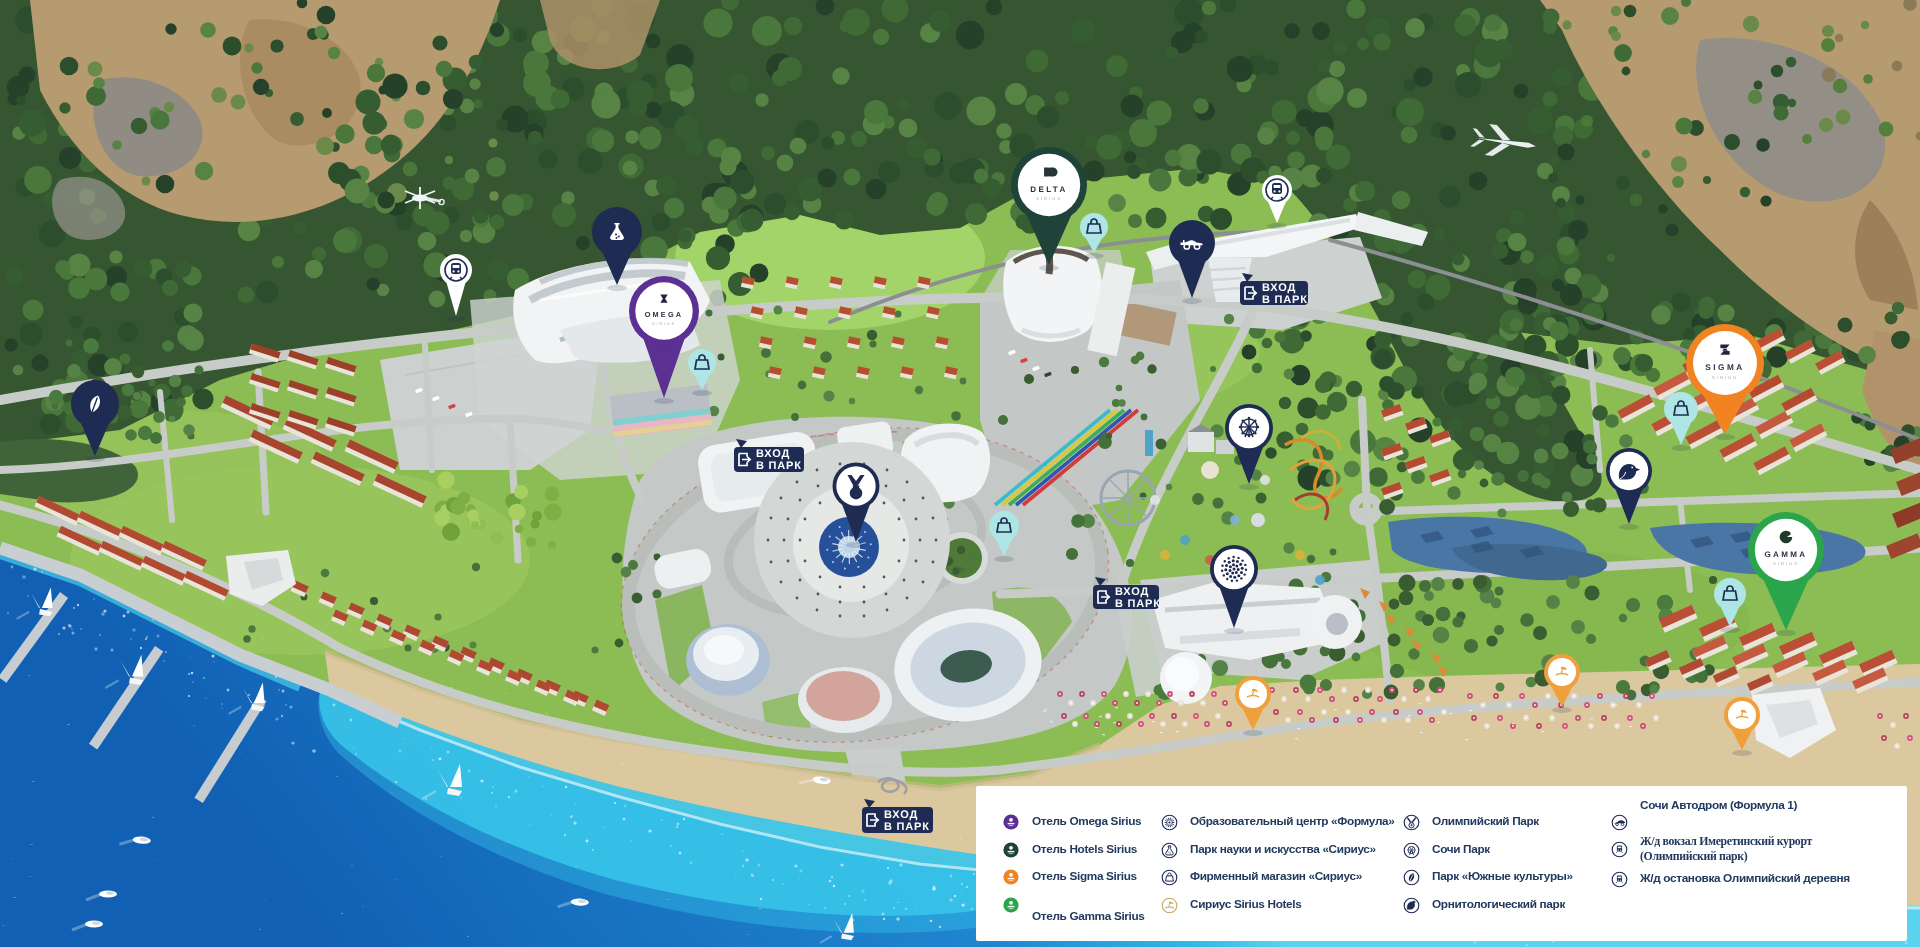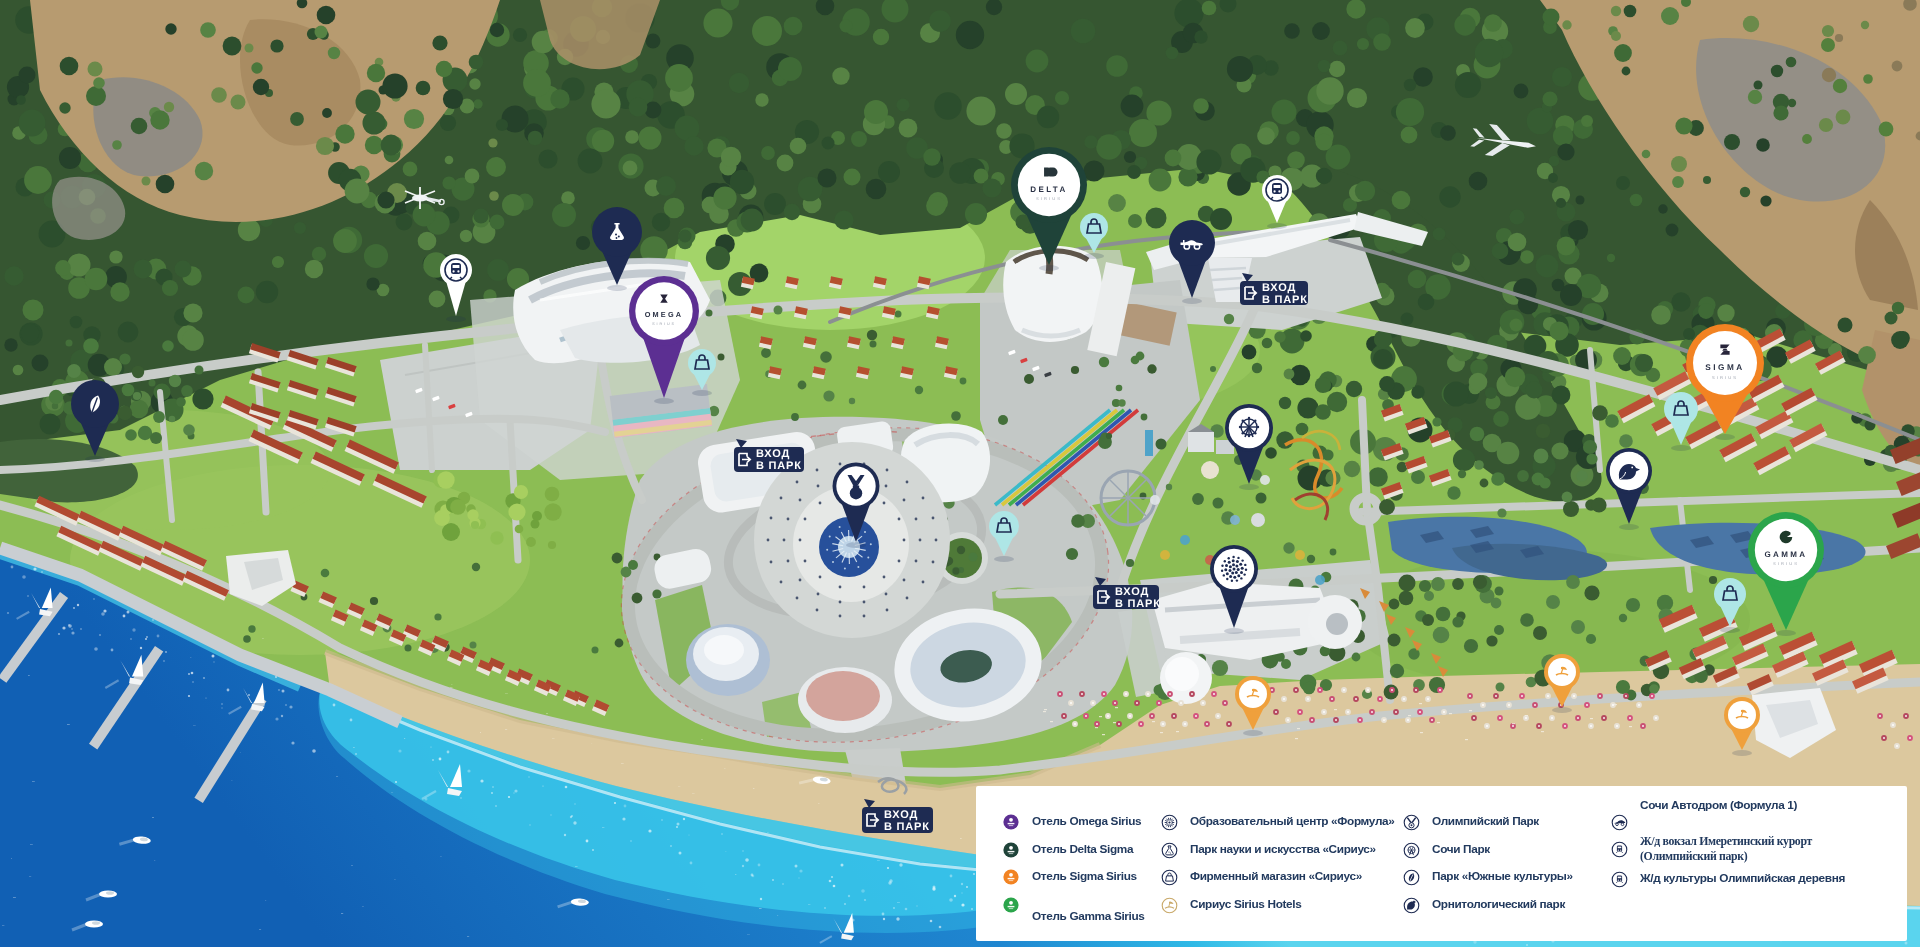--- a/index.html
+++ b/index.html
@@ -2687,21 +2687,21 @@
         <rect x="-3.4" y="0.9" width="6.8" height="1.4" fill="#ffffff" opacity="0.95"></rect>
         <rect x="-2.2" y="3.2" width="4.4" height="0.9" fill="#ffffff" opacity="0.7"></rect>
       </svg></div>
     <div class="lt" style="left:56px;top:28px">Отель Omega Sirius</div>
     <div class="lic" style="left:27px;top:56px"><svg width="16" height="16" viewBox="-8 -8 16 16">
         <circle cx="0" cy="0" r="7.6" fill="#1f4339"></circle>
         <circle cx="0" cy="-2.2" r="1.9" fill="#ffffff"></circle>
         <rect x="-3.4" y="0.9" width="6.8" height="1.4" fill="#ffffff" opacity="0.95"></rect>
         <rect x="-2.2" y="3.2" width="4.4" height="0.9" fill="#ffffff" opacity="0.7"></rect>
       </svg></div>
-    <div class="lt" style="left:56px;top:56px">Отель Delta Sigma</div>
+    <div class="lt" style="left:56px;top:56px">Отель Hotels Sirius</div>
     <div class="lic" style="left:27px;top:83px"><svg width="16" height="16" viewBox="-8 -8 16 16">
         <circle cx="0" cy="0" r="7.6" fill="#f28322"></circle>
         <circle cx="0" cy="-2.2" r="1.9" fill="#ffffff"></circle>
         <rect x="-3.4" y="0.9" width="6.8" height="1.4" fill="#ffffff" opacity="0.95"></rect>
         <rect x="-2.2" y="3.2" width="4.4" height="0.9" fill="#ffffff" opacity="0.7"></rect>
       </svg></div>
     <div class="lt" style="left:56px;top:83px">Отель Sigma Sirius</div>
     <div class="lic" style="left:27px;top:111px"><svg width="16" height="16" viewBox="-8 -8 16 16">
         <circle cx="0" cy="0" r="7.6" fill="#2ba54b"></circle>
         <circle cx="0" cy="-2.2" r="1.9" fill="#ffffff"></circle>
@@ -2797,13 +2797,13 @@
       </svg></div>
     <div class="lt two" style="left:664px;top:48px">Ж/д вокзал Имеретинский курорт<br>(Олимпийский парк)</div>
     <div class="lic" style="left:635px;top:85px"><svg width="17" height="17" viewBox="-8.5 -8.5 17 17">
         <circle cx="0" cy="0" r="7.3" fill="#ffffff" stroke="#1e2b52" stroke-width="1.1"></circle>
         <rect x="-2.6" y="-4" width="5.2" height="6" rx="1.3" fill="#1e2b52"></rect>
         <rect x="-1.8" y="-2.9" width="3.6" height="1.6" fill="#ffffff"></rect>
         <circle cx="-1.2" cy="0.7" r="0.6" fill="#ffffff"></circle>
         <circle cx="1.2" cy="0.7" r="0.6" fill="#ffffff"></circle>
         <path d="M-2,2 L-3.2,3.4 M2,2 L3.2,3.4" stroke="#1e2b52" stroke-width="0.8"></path>
       </svg></div>
-    <div class="lt" style="left:664px;top:85px">Ж/д культуры Олимпийская деревня</div>
+    <div class="lt" style="left:664px;top:85px">Ж/д остановка Олимпийский деревня</div>
   </div>
 </body></html>

